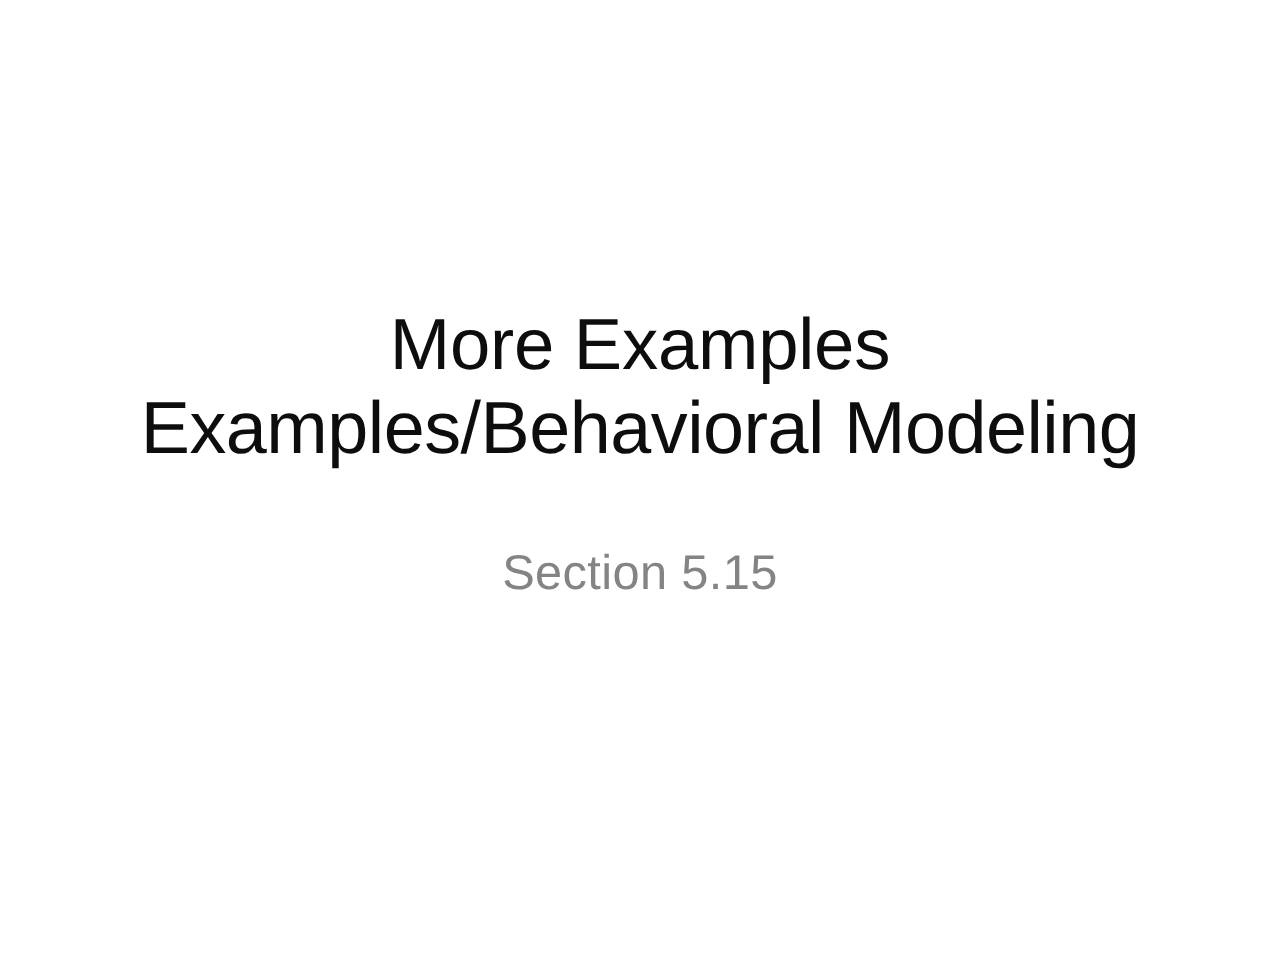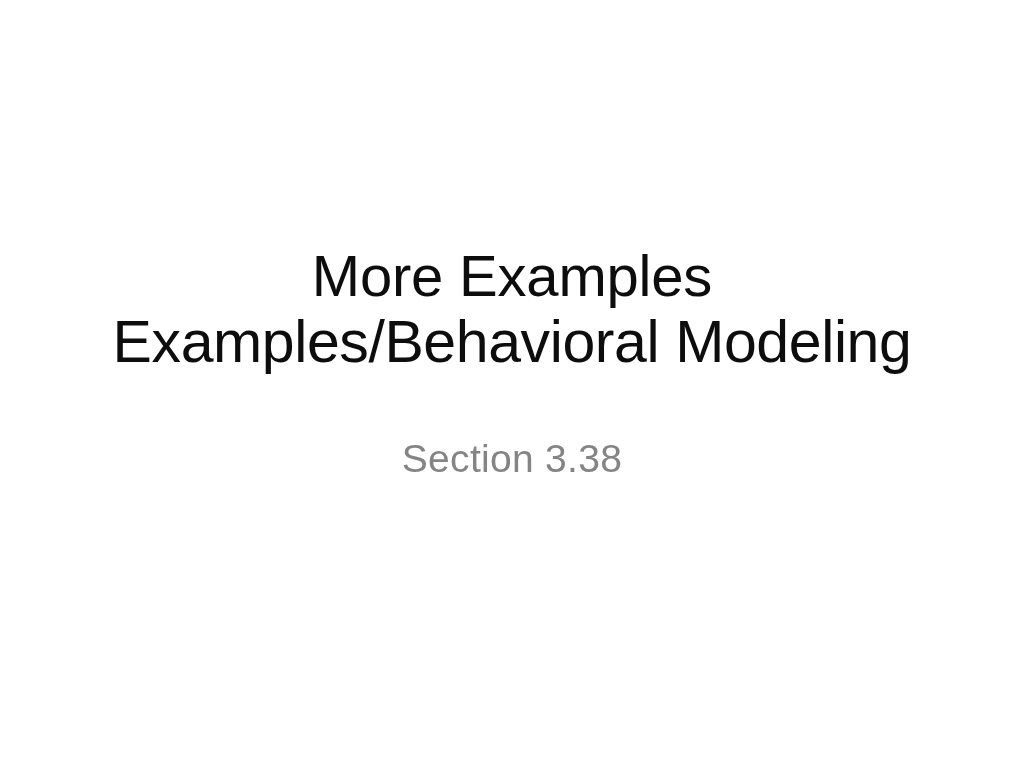--- a/index.html
+++ b/index.html
@@ -70,16 +70,16 @@
 <body>
 
 <div class="slide">
 
   <div class="title-block">
     <span class="title-line line-1">More Examples</span>
     <span class="title-line line-2">Examples/Behavioral Modeling</span>
   </div>
 
   <div class="subtitle-block">
-    <span class="subtitle-text">Section 3.38</span>
+    <span class="subtitle-text">Section 5.15</span>
   </div>
 
 </div>
 
 </body></html>

